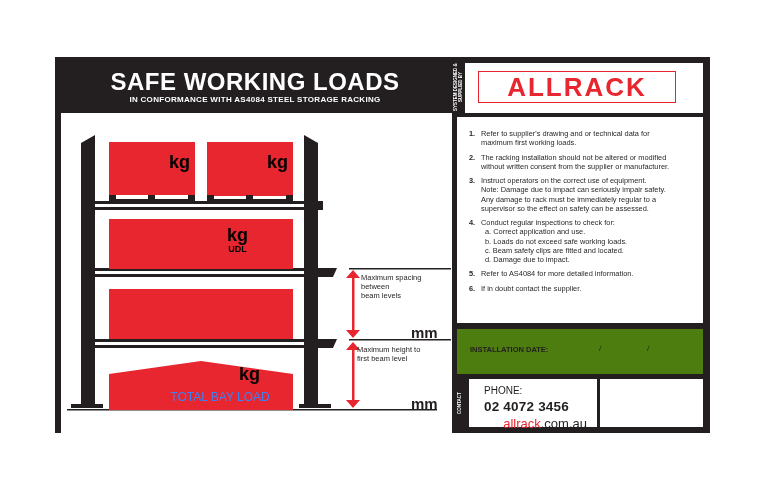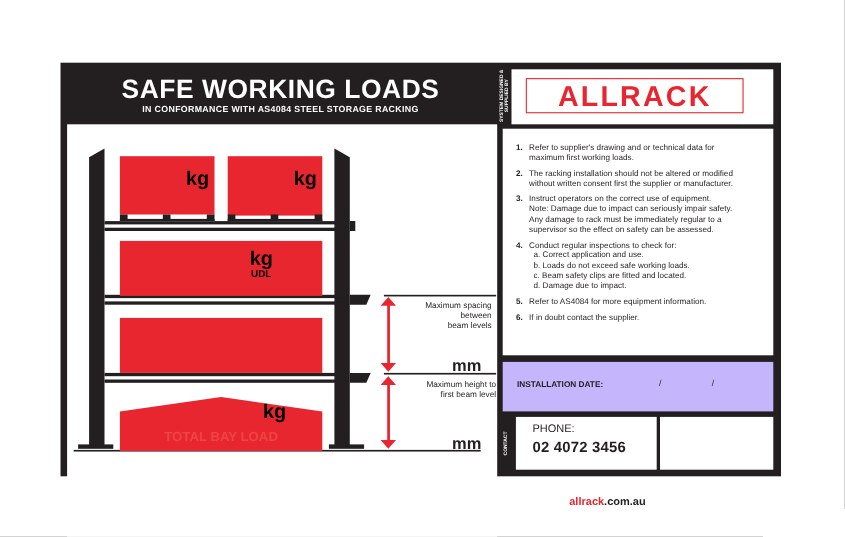--- a/index.html
+++ b/index.html
@@ -10,32 +10,32 @@
   .h-sub{position:absolute;left:0;top:38px;width:400px;font-weight:bold;font-size:8px;letter-spacing:0.3px;line-height:10px;}
   .vlabel{position:absolute;color:#fff;font-size:4.5px;font-weight:bold;writing-mode:vertical-rl;transform:rotate(180deg);text-align:center;line-height:5px;}
   .left-panel{position:absolute;left:6px;top:56px;width:391px;height:408px;background:#fff;}
   .logo-box{position:absolute;left:410px;top:6px;width:238px;height:50px;background:#fff;}
   .logo{position:absolute;left:13px;top:8px;width:198px;height:32px;border:1.5px solid #e8262f;box-sizing:border-box;color:#e8262f;font-weight:bold;font-size:26px;letter-spacing:2px;text-align:center;line-height:30px;}
   .notes{position:absolute;left:402px;top:60px;width:246px;height:206px;background:#fff;}
   .notes ol{margin:0;padding:0;list-style:none;position:absolute;left:12px;top:12px;width:230px;}
   .notes li{font-size:7.4px;line-height:9.2px;color:#231f20;margin-bottom:5.2px;padding-left:8px;position:relative;}
   .notes li .num{position:absolute;left:0;top:0;font-weight:bold;}
   .notes li .sub{display:block;padding-left:4px;}
-  .inst{position:absolute;left:402px;top:272px;width:246px;height:45px;background:#c4b5fd;}
+  .inst{position:absolute;left:402px;top:272px;width:246px;height:45px;background:#4d7c0f;}
   .inst-label{position:absolute;left:13px;top:16px;font-weight:bold;font-size:7.5px;color:#231f20;}
   .slash{position:absolute;top:15px;font-size:8px;color:#231f20;}
   .contact-box{position:absolute;left:414px;top:322px;width:128px;height:48px;background:#fff;}
   .phone-label{position:absolute;left:15px;top:6px;font-size:10px;color:#231f20;}
   .phone-num{position:absolute;left:15px;top:20px;font-weight:bold;font-size:13.5px;color:#231f20;letter-spacing:0.2px;}
-  .web{position:absolute;right:10px;top:37px;font-weight:bold;font-size:10px;color:#231f20;margin-top:35px;}
+  .web{position:absolute;right:10px;top:37px;font-weight:normal;font-size:13px;color:#231f20;}
   .web .red{color:#e8262f;}
   .mfr-box{position:absolute;left:545px;top:322px;width:103px;height:48px;background:#fff;}
   .kg{font-size:18px;line-height:18px;}
   .svgart{position:absolute;left:0;top:0;}
-  .txt{position:absolute;color:#231f20;font-size:7.5px;text-align:right;line-height:9px;}
+  .txt{position:absolute;color:#231f20;font-size:7.5px;text-align:left;line-height:9px;}
   .mm{position:absolute;font-weight:bold;font-size:15px;color:#231f20;line-height:15px;text-align:center;}
 </style>
 </head>
 <body>
 
 <div class="sign">
 
   <div class="header">
     <div class="h-title">SAFE WORKING LOADS</div>
     <div class="h-sub">IN CONFORMANCE WITH AS4084 STEEL STORAGE RACKING</div>
@@ -100,21 +100,21 @@
       </g>
     </svg>
 
     <div style="position:absolute;left:108px;top:40px;" class="kg"><b>kg</b></div>
     <div style="position:absolute;left:206px;top:40px;" class="kg"><b>kg</b></div>
     <div style="position:absolute;left:166px;top:113px;text-align:center;">
       <div class="kg" style="font-weight:bold;">kg</div>
       <div style="font-size:9px;font-weight:bold;">UDL</div>
     </div>
     <div style="position:absolute;left:178px;top:252px;font-weight:bold;" class="kg">kg</div>
-    <div style="position:absolute;left:48px;top:277px;width:184px;text-align:center;font-weight:bold;font-size:12px;color:#ef4444;">TOTAL BAY LOAD</div>
+    <div style="position:absolute;left:48px;top:277px;width:184px;text-align:center;font-weight:normal;font-size:12px;color:#3b82f6;padding-left:19px;">TOTAL BAY LOAD</div>
 
     <div class="txt" style="left:300px;top:160px;width:86px;">
       <div>Maximum spacing</div>
         <div>between</div>
         <div>beam levels</div>
     </div>
     <div class="mm" style="left:350px;top:212px;">mm</div>
     <div class="txt" style="left:296px;top:232px;width:94px;">
       <div>Maximum height to</div>
         <div>first beam level</div>
@@ -125,40 +125,40 @@
   <div class="notes">
     <ol>
       <li>
           <span class="num">1.</span>
           <span class="sub">Refer to supplier's drawing and or technical data for</span>
           <span class="sub">maximum first working loads.</span>
         </li>
       <li>
           <span class="num">2.</span>
           <span class="sub">The racking installation should not be altered or modified</span>
-          <span class="sub">without written consent first the supplier or manufacturer.</span>
+          <span class="sub">without written consent from the supplier or manufacturer.</span>
         </li>
       <li>
           <span class="num">3.</span>
           <span class="sub">Instruct operators on the correct use of equipment.</span>
           <span class="sub">Note: Damage due to impact can seriously impair safety.</span>
           <span class="sub">Any damage to rack must be immediately regular to a</span>
           <span class="sub">supervisor so the effect on safety can be assessed.</span>
         </li>
       <li>
           <span class="num">4.</span>
           <span class="sub">Conduct regular inspections to check for:</span>
           <span class="sub" style="padding-left:8px">a. Correct application and use.</span>
           <span class="sub" style="padding-left:8px">b. Loads do not exceed safe working loads.</span>
           <span class="sub" style="padding-left:8px">c. Beam safety clips are fitted and located.</span>
           <span class="sub" style="padding-left:8px">d. Damage due to impact.</span>
         </li>
       <li>
           <span class="num">5.</span>
-          <span class="sub">Refer to AS4084 for more equipment information.</span>
+          <span class="sub">Refer to AS4084 for more detailed information.</span>
         </li>
       <li>
           <span class="num">6.</span>
           <span class="sub">If in doubt contact the supplier.</span>
         </li>
     </ol>
   </div>
 
   <div class="inst">
     <div class="inst-label">INSTALLATION DATE:</div>

